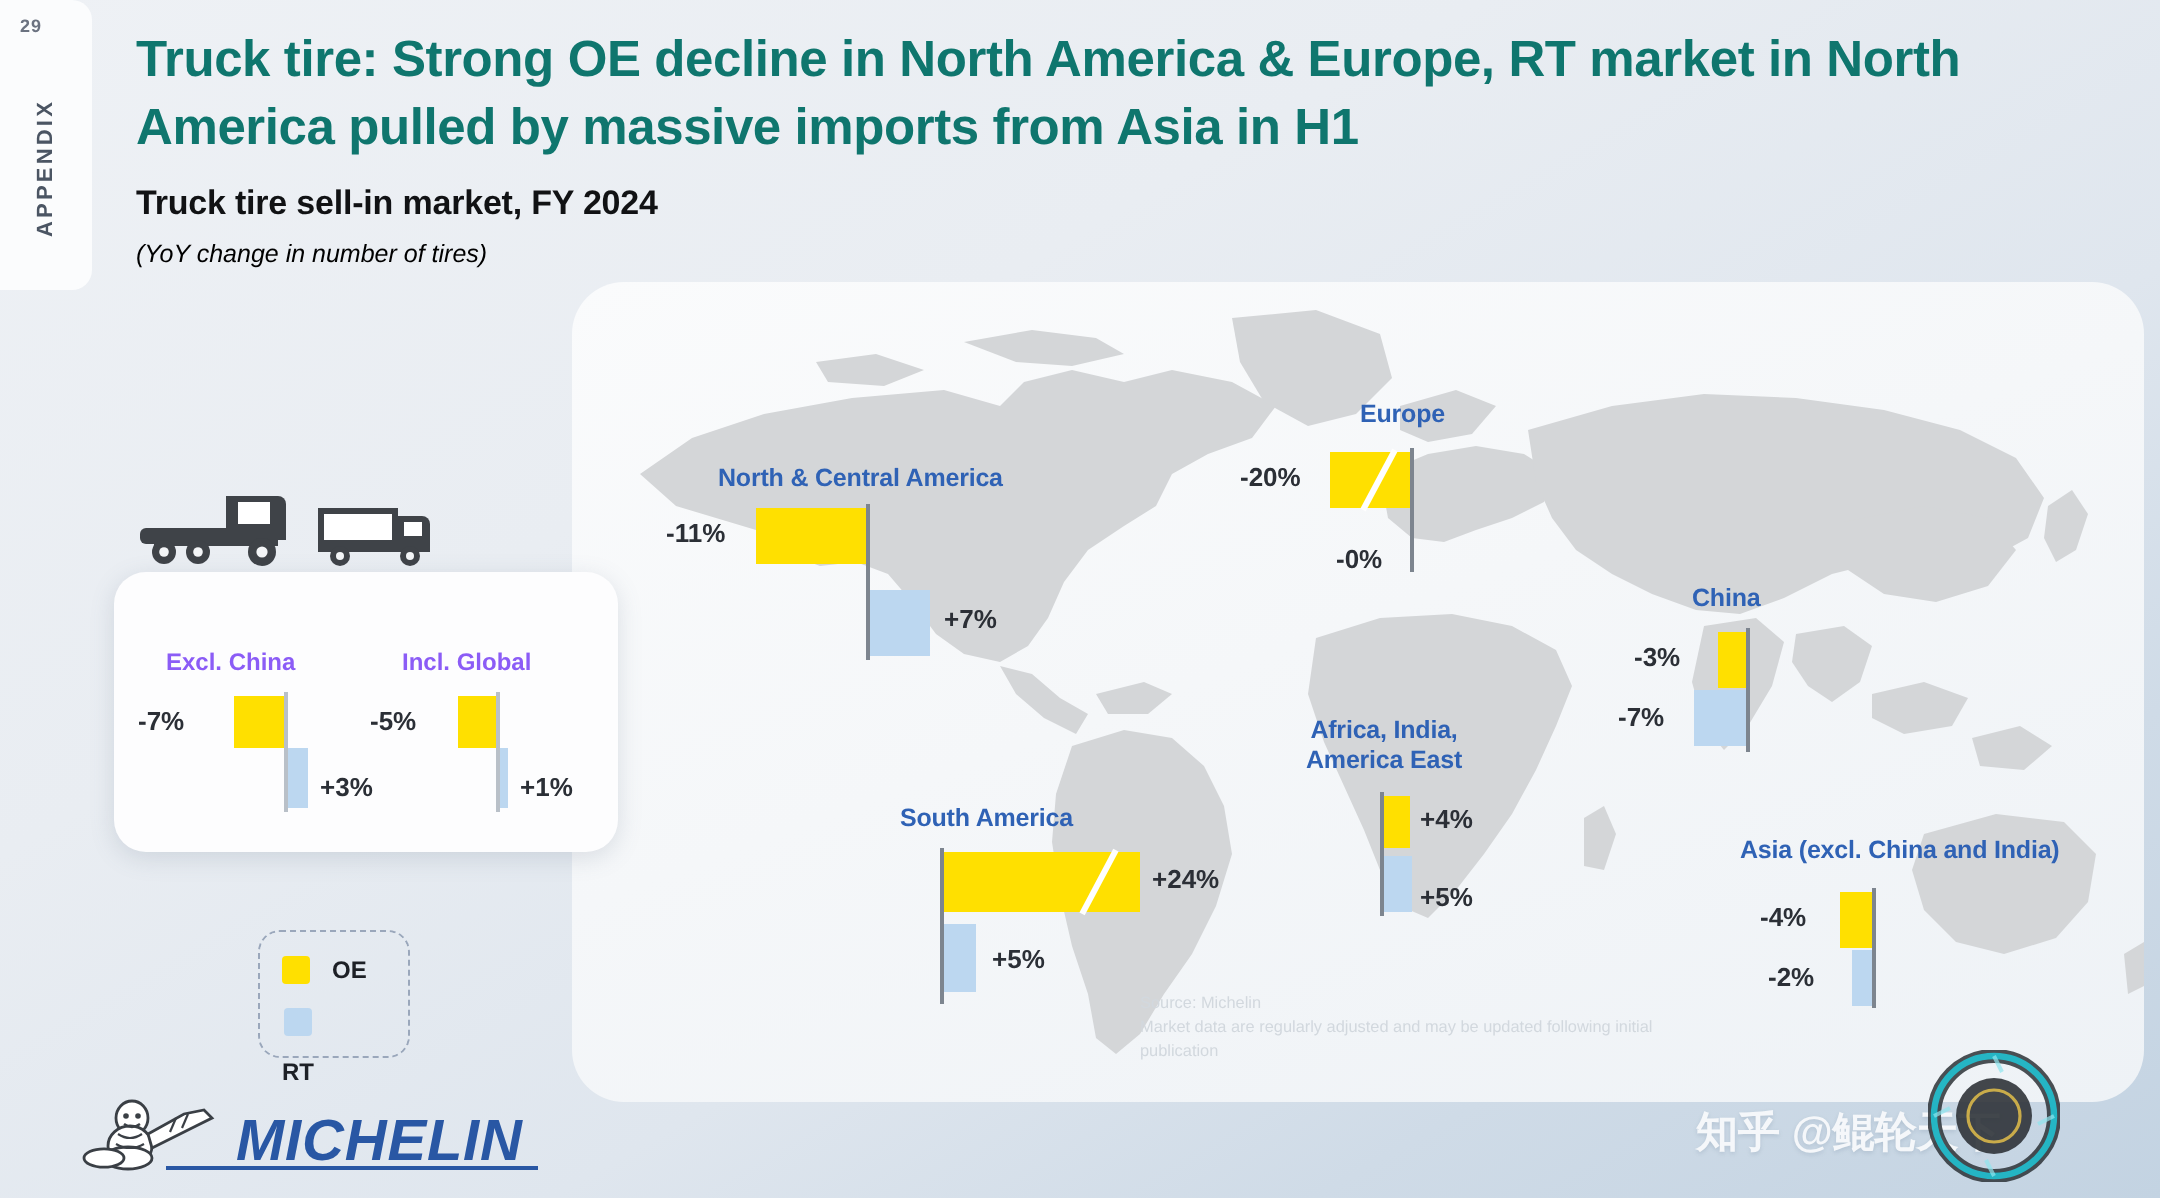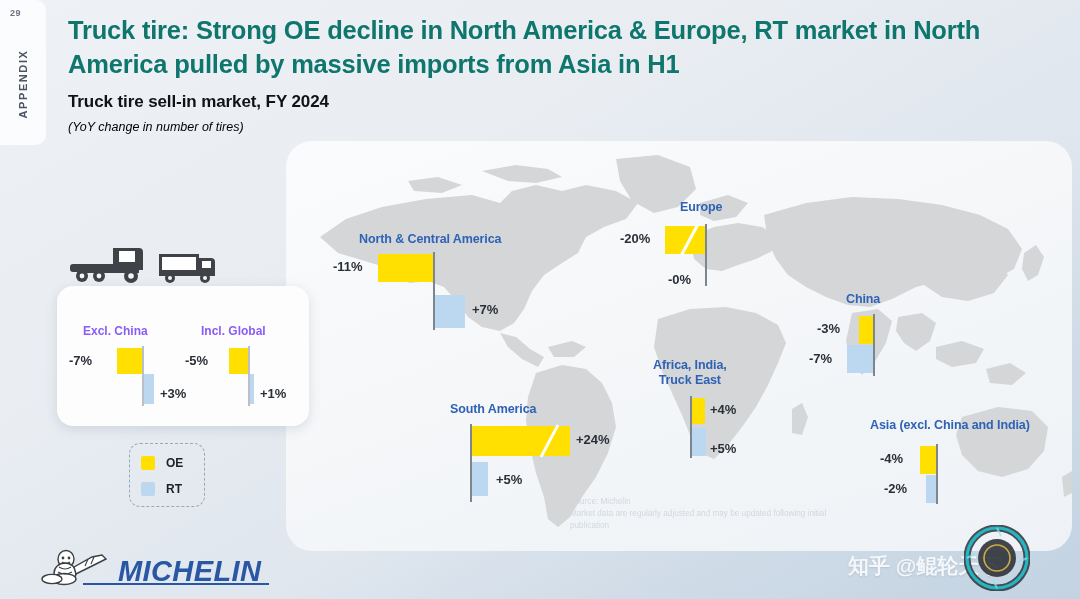--- a/index.html
+++ b/index.html
@@ -90,21 +90,21 @@
   .gm-col-title {
     position: absolute; font-size: 12px; font-weight: 700; color: #8b5cf6;
     white-space: nowrap;
   }
 
   
   #trucks { position: absolute; left: 55px; top: 240px; width: 180px; height: 48px; }
 
   
   #legend {
-    position: absolute; left: 129px; top: 443px; width: 76px; height: 64px;
+    position: absolute; left: 129px; top: 465px; width: 76px; height: 64px;
     border: 1.6px dashed #9aa7bb; border-radius: 11px; padding-left: 36px;
   }
   .legend-row { position: absolute; left: 11px; display: flex; align-items: center; gap: 11px; }
   .legend-swatch { width: 14px; height: 14px; border-radius: 2px; }
   .legend-text { font-size: 12px; font-weight: 700; color: #1d2026; }
 
   
   #michelin-logo { position: absolute; left: 38px; top: 549px; width: 200px; height: 42px; }
   #michelin-word {
     position: absolute; left: 80px; top: 6px;
@@ -211,21 +211,21 @@
   <div class="axis" style="left:68px; top:22px; height:62px;"></div>
   <div class="bar-oe" style="left:54px; top:24px; width:14px; height:28px;"></div>
   <div class="bar-val" style="left:12px; top:29px;">-3%</div>
   <div class="bar-rt" style="left:42px; top:53px; width:26px; height:28px;"></div>
   <div class="bar-val" style="left:4px; top:59px;">-7%</div>
 </div>
 
 <div class="region" style="left:640px; top:358px; width:150px; height:110px;">
   <div class="region-label" style="left:13px; top:0px; text-align:center;">
     <span>Africa, India,</span><br>
-    <span>Truck East</span>
+    <span>America East</span>
   </div>
   <div class="axis" style="left:50px; top:38px; height:62px;"></div>
   <div class="bar-oe" style="left:52px; top:40px; width:13px; height:26px;"></div>
   <div class="bar-val" style="left:70px; top:44px;">+4%</div>
   <div class="bar-rt" style="left:52px; top:70px; width:14px; height:28px;"></div>
   <div class="bar-val" style="left:70px; top:83px;">+5%</div>
 </div>
 
 <div class="region" style="left:440px; top:402px; width:190px; height:110px;">
   <div class="region-label" style="left:10px; top:0px;">South America</div>
@@ -293,21 +293,21 @@
   <div class="bar-val" style="left:128px; top:67px;">-5%</div>
   <div class="bar-rt" style="left:193px; top:88px; width:4px; height:30px;"></div>
   <div class="bar-val" style="left:203px; top:100px;">+1%</div>
 </div>
 
 <div id="legend">
   <div class="legend-row" style="top:12px;">
     <span class="legend-swatch" style="background:#ffe000;"></span>
     <span class="legend-text">OE</span>
   </div>
-  <div class="legend-row" style="top:38px;">
+  <div class="legend-row" style="top:38px;flex-direction:column;">
     <span class="legend-swatch" style="background:#bcd7f0;"></span>
     <span class="legend-text">RT</span>
   </div>
 </div>
 
 <div id="michelin-logo">
   <svg viewBox="0 0 80 40" width="80" height="40" style="position:absolute;left:2px;top:0;">
     <g fill="#ffffff" stroke="#3a3f45" stroke-width="1.4">
       <ellipse cx="26" cy="10" rx="8" ry="8.5"></ellipse>
       <ellipse cx="25" cy="24" rx="11" ry="10"></ellipse>

